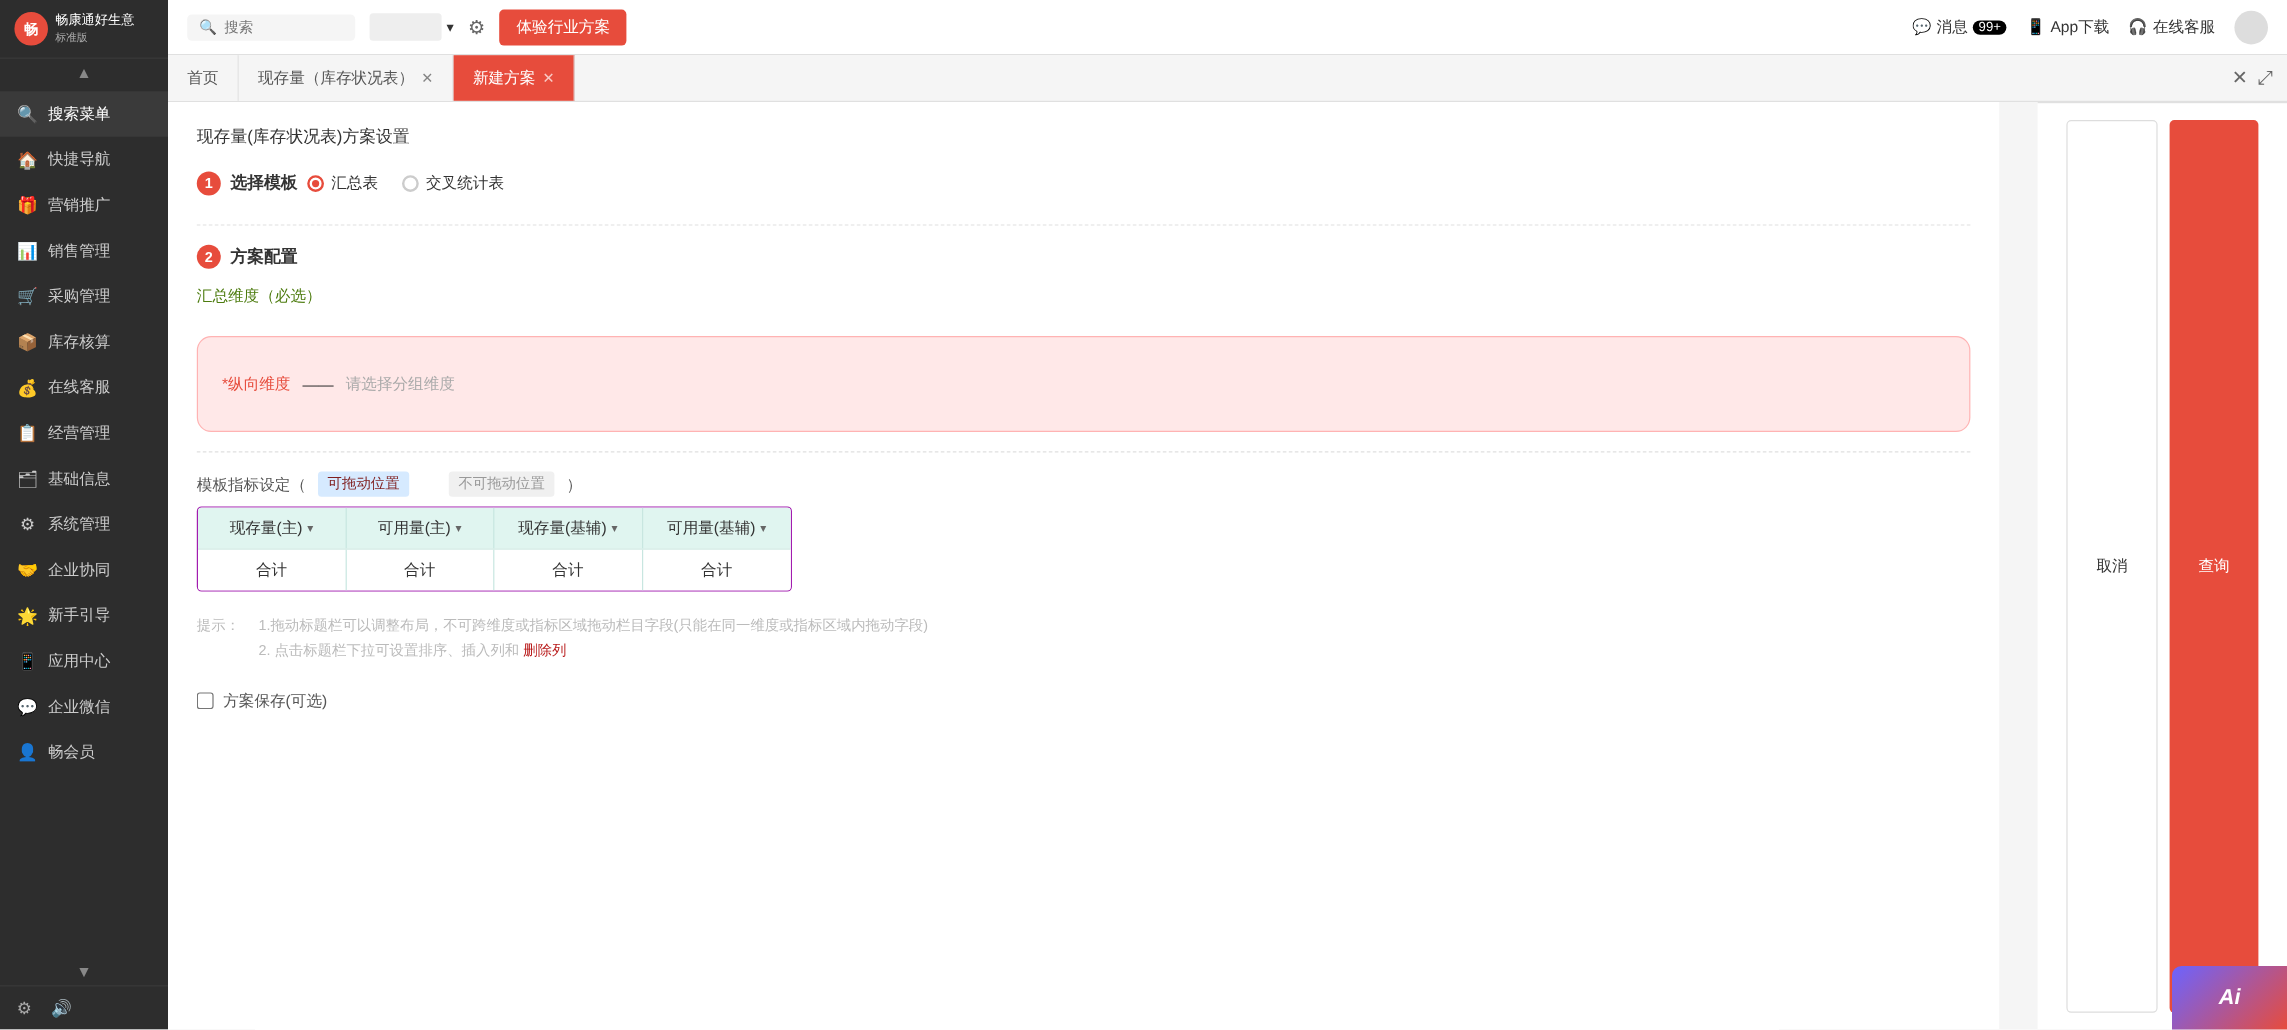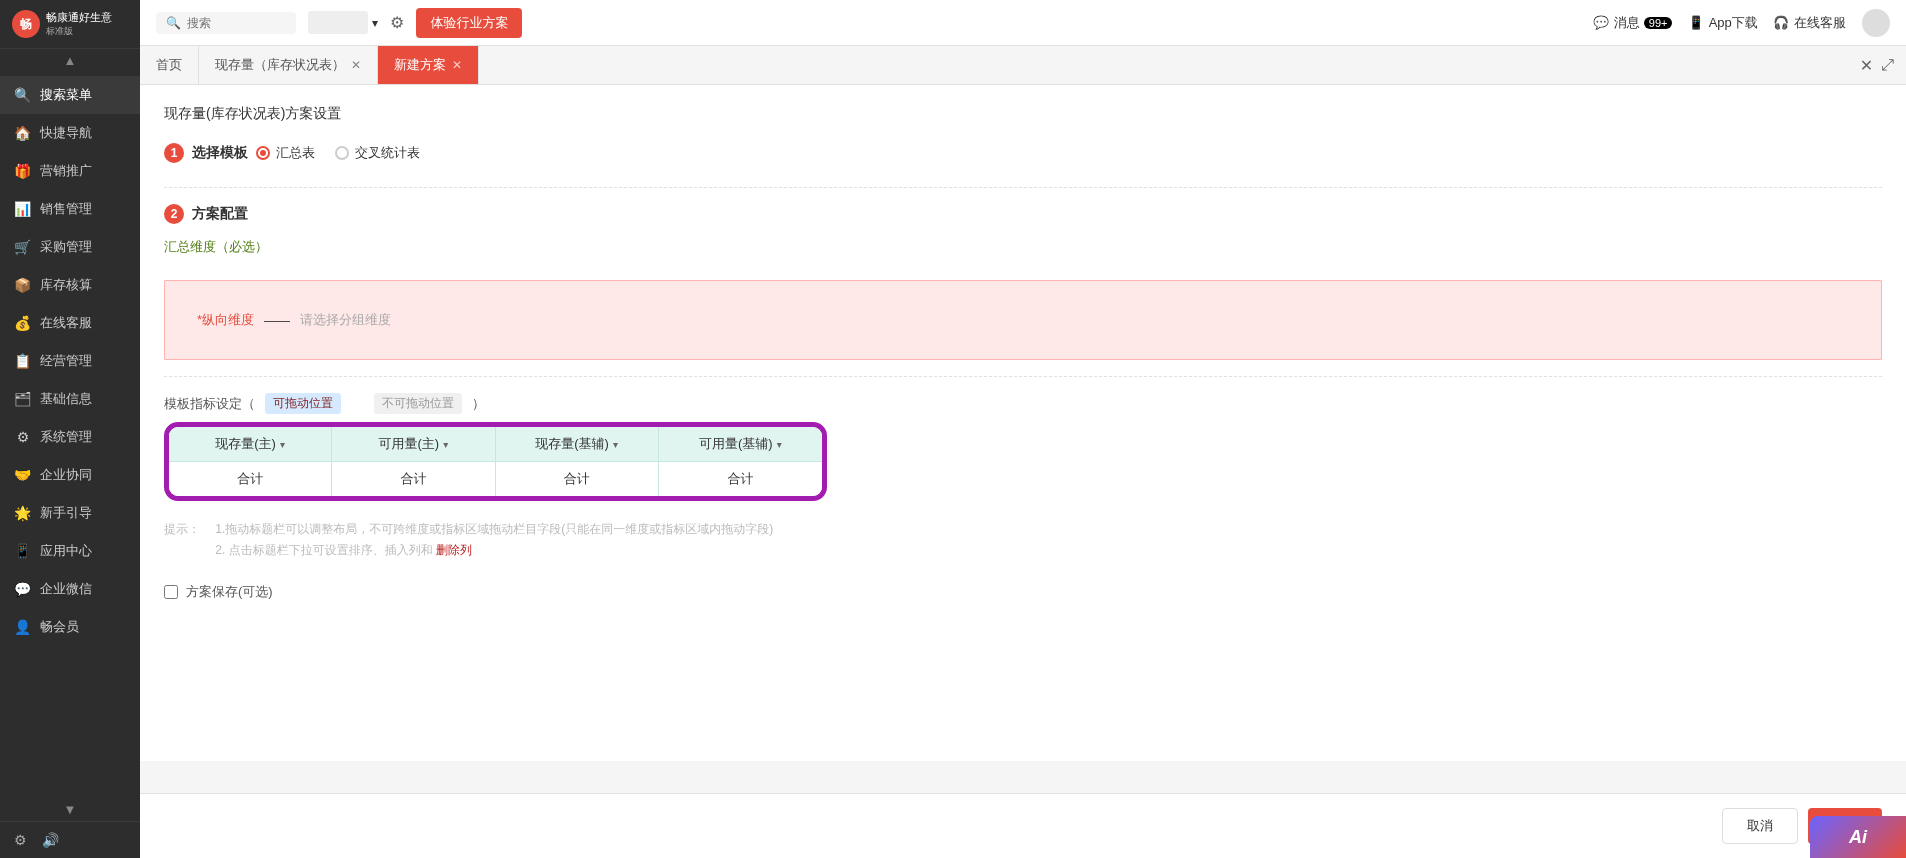--- a/index.html
+++ b/index.html
@@ -314,22 +314,22 @@
     .section-label {
       font-size: 13px;
       color: #4d7c0f;
       margin-bottom: 24px;
     }
 
     
     .warning-box {
       background: #ffe8e8;
       border: 1px solid #ffb3b3;
-      border-radius: 1px;
-      padding: 30px 32px;
+      border-radius: 12px;
+      padding: 30px 20px;
       margin-bottom: 16px;
     }
     .warning-content {
       display: flex;
       align-items: center;
       gap: 10px;
     }
     .warning-required {
       color: #e74c3c;
       font-size: 13px;
@@ -373,24 +373,24 @@
     }
 
     
     .stats-section-title {
       color: #4a90d9;
       font-size: 13px;
       margin-bottom: 6px;
       font-weight: bold;
     }
     .stats-table {
-      border: 5px solid #a21caf;
-      border-radius: 14px;
+      border: 1px solid #a21caf;
+      border-radius: 4px;
       overflow: hidden;
-      width: 663px;
+      width: 496px;
     }
     .stats-table-header {
       display: grid;
       grid-template-columns: repeat(4, 1fr);
       background: #e0f5f0;
     }
     .stats-table-header-cell {
       padding: 8px 12px;
       font-size: 13px;
       color: #333;
@@ -485,21 +485,21 @@
       cursor: pointer;
       font-size: 13px;
     }
 
     
     .ai-badge {
       position: fixed;
       bottom: 0;
       right: 0;
       width: 96px;
-      height: 42px;
+      height: 53px;
       background: linear-gradient(135deg, #6c63ff, #e74c3c);
       display: flex;
       align-items: center;
       justify-content: center;
       color: white;
       font-size: 18px;
       font-weight: bold;
       font-style: italic;
       border-radius: 8px 0 0 0;
     }
@@ -633,21 +633,21 @@
     <div class="tab active">
       <span>新建方案</span>
       <span class="tab-close">✕</span>
     </div>
     <div class="tabbar-actions">
       <span class="tabbar-action-btn">✕</span>
       <span class="tabbar-action-btn">⤢</span>
     </div>
   </div>
 
-  <div style="flex:1; display:flex; flex-direction:column; overflow:hidden;gap:32px;">
+  <div style="flex:1; display:flex; overflow:hidden;gap:32px;">
     <div class="content">
 
       <div class="page-title">现存量(库存状况表)方案设置</div>
 
       <div class="step-section">
         <div class="step-header">
           <div class="step-number">1</div>
           <span class="step-title">选择模板</span>
           <div class="radio-group">
             <label class="radio-item">

